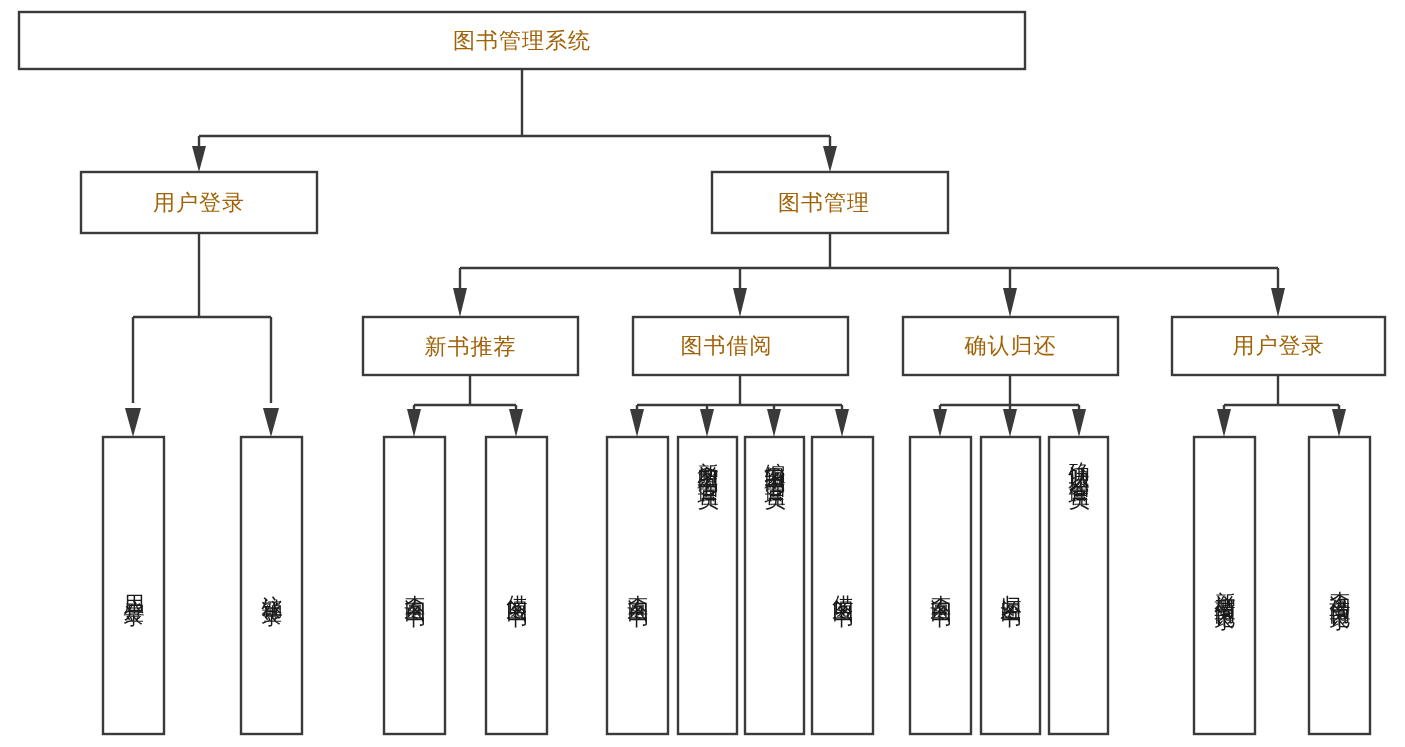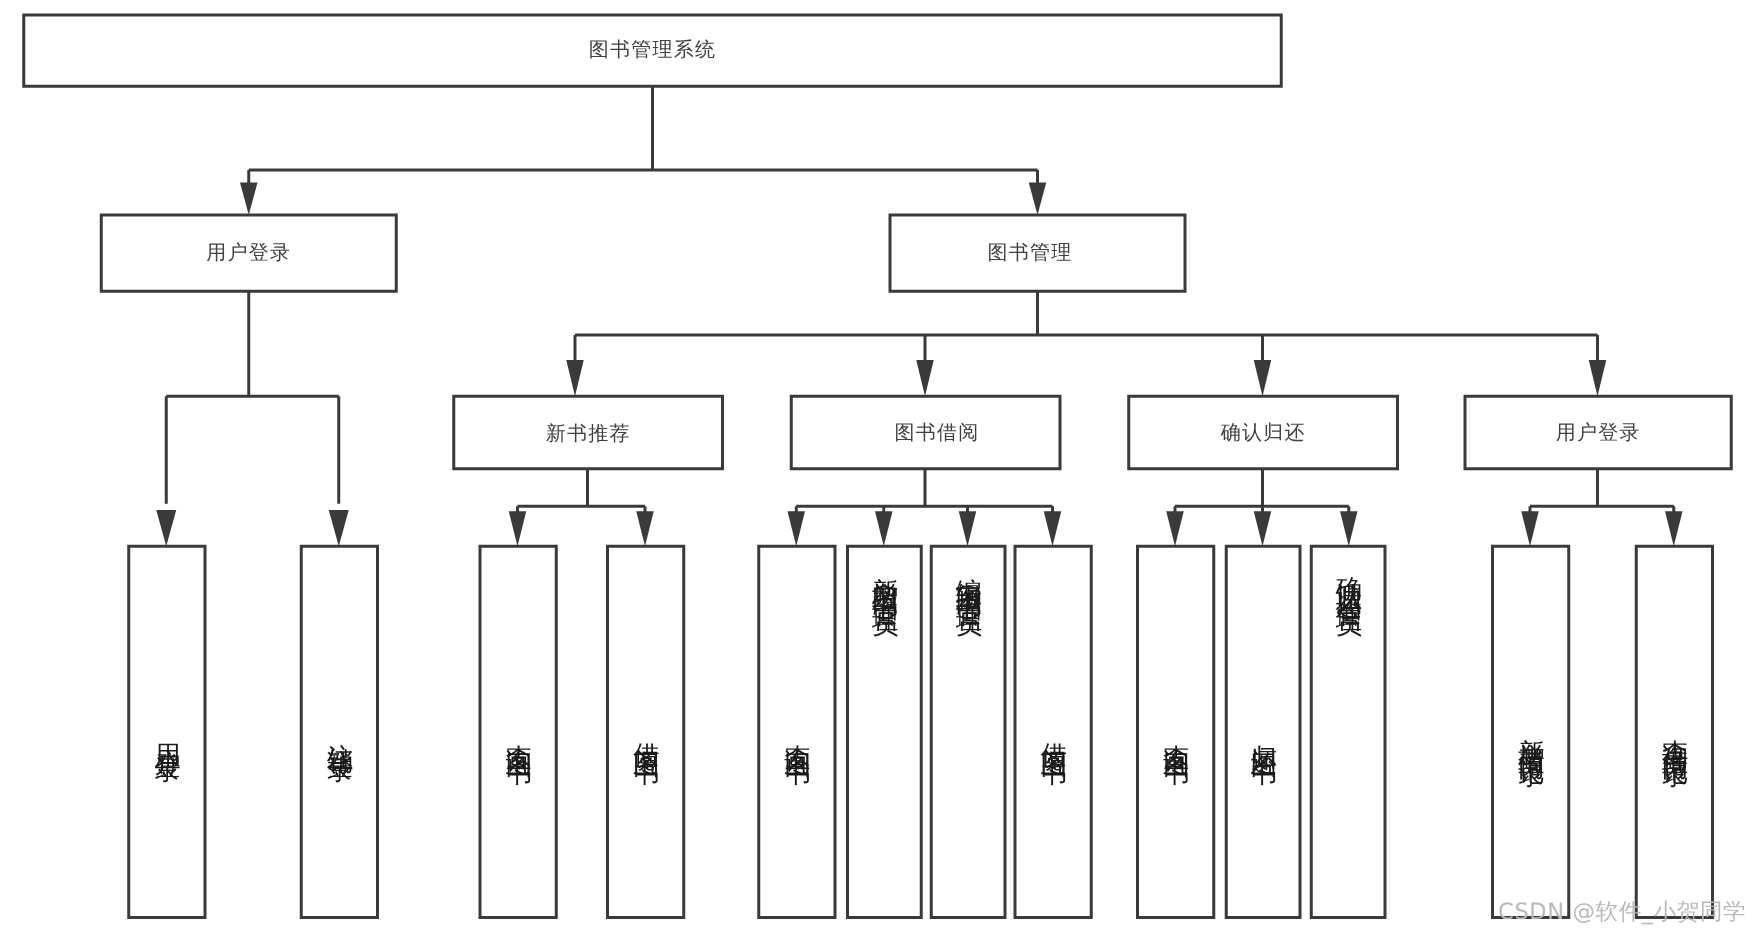--- a/index.html
+++ b/index.html
@@ -65,22 +65,22 @@
   }
   .hlabel-wrap {
     position: absolute;
     display: flex;
     align-items: center;
     justify-content: center;
     pointer-events: none;
   }
   .htext {
     font-family: "DejaVu Sans", "Liberation Sans", sans-serif;
-    font-size: 16px;
-    color: #404040;
+    font-size: 22px;
+    color: #a16207;
     white-space: nowrap;
     letter-spacing: 1px;
   }
   #watermark {
     position: absolute;
     right: 8px;
     bottom: 6px;
     font-family: "DejaVu Sans", "Liberation Sans", sans-serif;
     font-size: 18px;
     color: #b9b9b9;
@@ -201,21 +201,21 @@
   </div>
 
   <div class="hlabel-wrap" style="left:712px; top:172px; width:224px; height:61px;">
     <span class="htext">图书管理</span>
   </div>
 
   <div class="hlabel-wrap" style="left:363px; top:318px; width:215px; height:58px;">
     <span class="htext">新书推荐</span>
   </div>
 
-  <div class="hlabel-wrap" style="left:656px; top:317px; width:187px; height:58px;">
+  <div class="hlabel-wrap" style="left:633px; top:317px; width:187px; height:58px;">
     <span class="htext">图书借阅</span>
   </div>
 
   <div class="hlabel-wrap" style="left:903px; top:317px; width:215px; height:58px;">
     <span class="htext">确认归还</span>
   </div>
 
   <div class="hlabel-wrap" style="left:1172px; top:317px; width:213px; height:58px;">
     <span class="htext">用户登录</span>
   </div>
@@ -257,15 +257,14 @@
     <span class="vtext">确认归还（管理员）</span>
   </div>
 
   <div class="vlabel-wrap" style="left:1194px; top:437px; width:61px; height:297px;">
     <span class="vtext">新增借阅记录</span>
   </div>
   <div class="vlabel-wrap" style="left:1309px; top:437px; width:61px; height:297px;">
     <span class="vtext">查询借阅记录</span>
   </div>
 
-  <div id="watermark">CSDN @软件_小贺同学</div>
 
 </div>
 
 </body></html>

